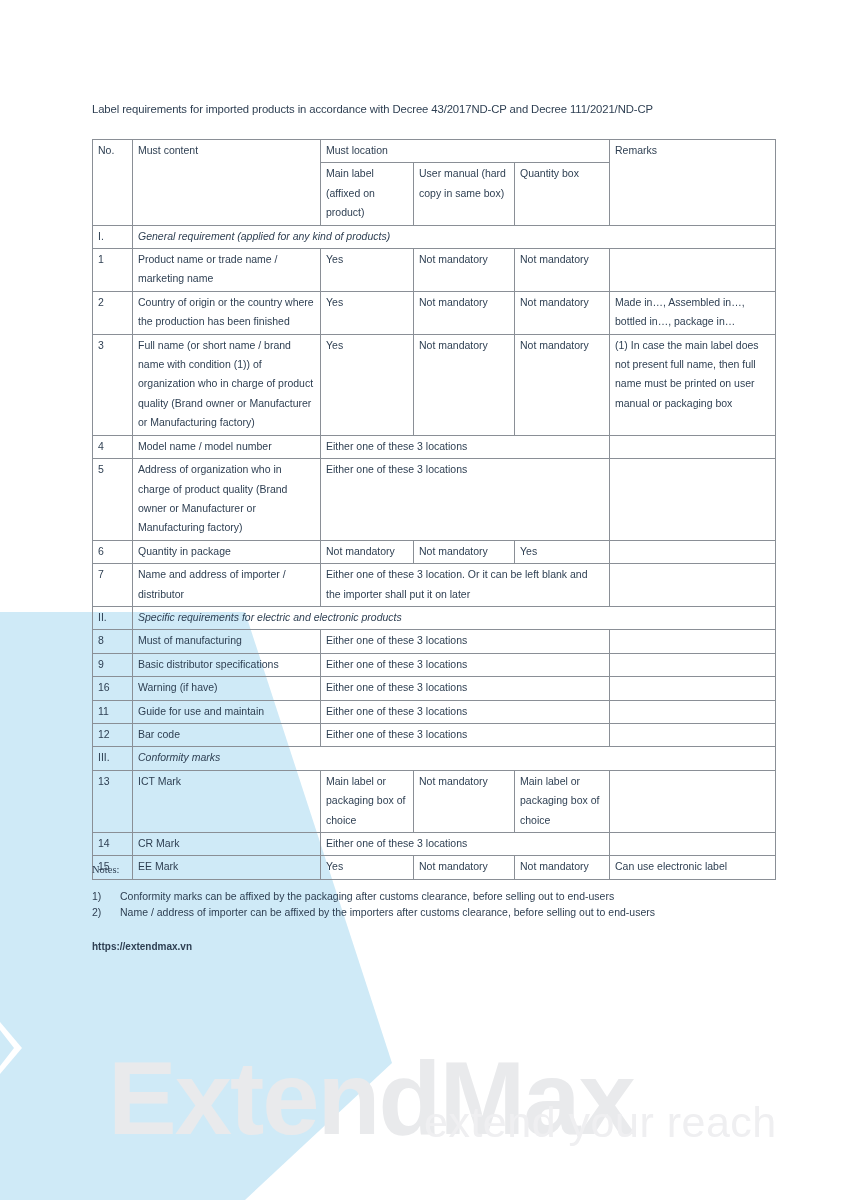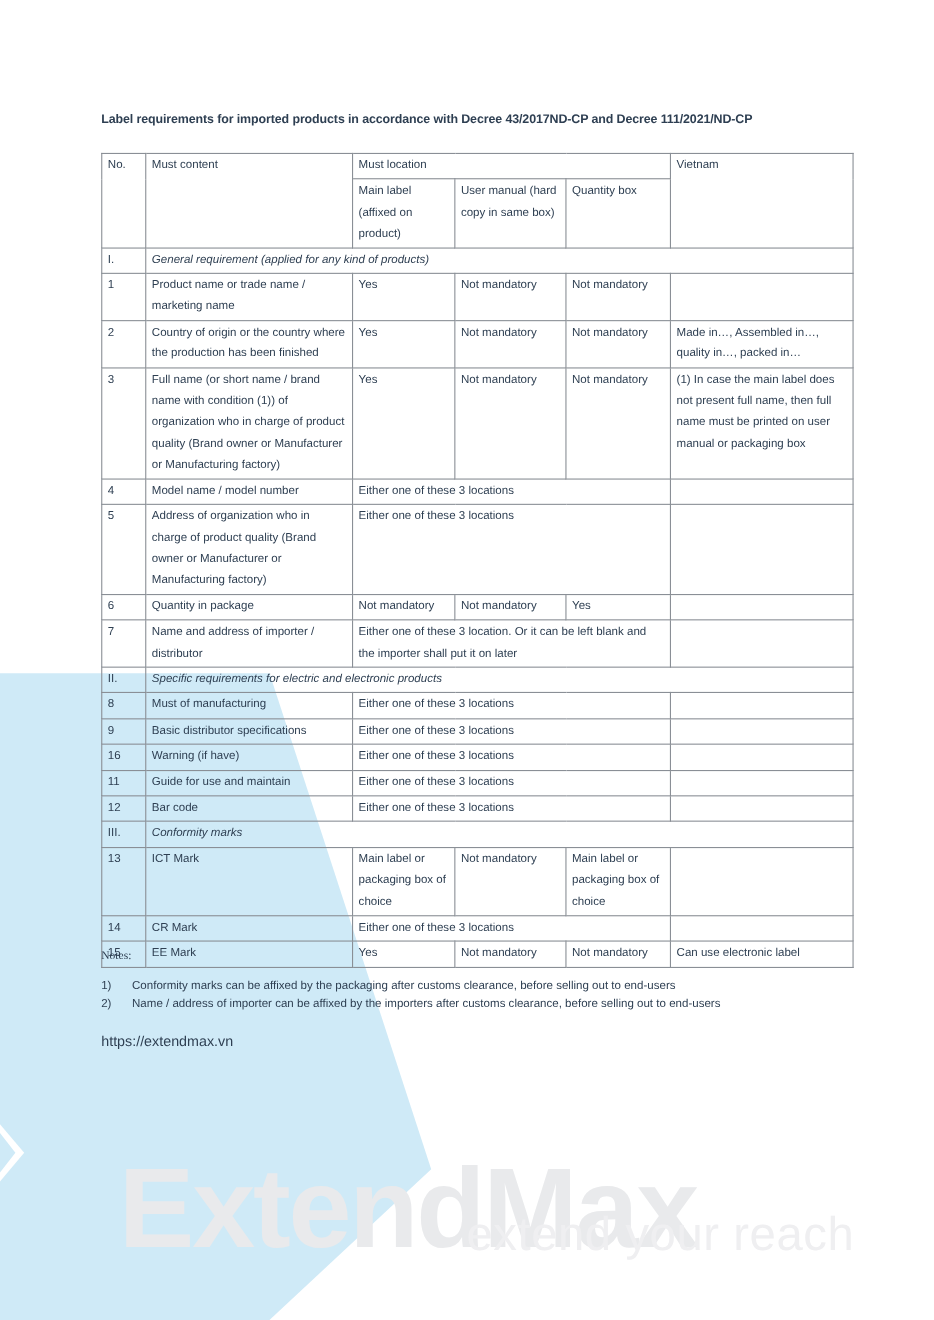--- a/index.html
+++ b/index.html
@@ -54,21 +54,21 @@
     left: 0; top: 0;
     width: 849px;
   }
 
   #doc-title {
     position: absolute;
     left: 92px;
     top: 102px;
     width: 690px;
     font-size: 11.3px;
-    font-weight: 700;
+    font-weight: 400;
     letter-spacing: -0.1px;
     line-height: 14px;
   }
 
   
   table.req-table {
     position: absolute;
     left: 92px;
     top: 139px;
     width: 683px;
@@ -138,22 +138,22 @@
     flex: 0 0 28px;
   }
   .note-text { flex: 1 1 auto; }
   #summary-line {
     margin-top: 17px;
     font-weight: 700;
     font-size: 10.6px;
   }
   #site-line {
     margin-top: 19px;
-    font-weight: 400;
-    font-size: 13px;
+    font-weight: 700;
+    font-size: 10px;
   }
 </style>
 </head>
 <body>
 
 <svg id="bg-layer" viewBox="0 0 849 1200">
 
   <polygon points="0,612 245,612 392,1063 245,1200 0,1200" fill="#cfeaf7"></polygon>
 
   <polygon points="0,1022 22,1048 0,1074" fill="#ffffff"></polygon>
@@ -174,21 +174,21 @@
         <col class="c-main">
         <col class="c-man">
         <col class="c-pack">
         <col class="c-rem">
     </colgroup>
     <thead>
       <tr>
         <th class="hdr" rowspan="2">No.</th>
         <th class="hdr" rowspan="2">Must content</th>
         <th class="hdr hdr-center" colspan="3">Must location</th>
-        <th class="hdr hdr-center" rowspan="2">Vietnam</th>
+        <th class="hdr hdr-center" rowspan="2">Remarks</th>
       </tr>
       <tr>
         <td>Main label (affixed on product)</td>
         <td>User manual (hard copy in same box)</td>
         <td>Quantity box</td>
       </tr>
     </thead>
     <tbody id="table-body">
         <tr>
           <td class="sec-num">I.</td>
@@ -201,21 +201,21 @@
           <td>Not mandatory</td>
           <td>Not mandatory</td>
           <td></td>
         </tr>
         <tr>
           <td class="num">2</td>
           <td>Country of origin or the country where the production has been finished</td>
           <td>Yes</td>
           <td>Not mandatory</td>
           <td>Not mandatory</td>
-          <td>Made in…, Assembled in…, quality in…, packed in…</td>
+          <td>Made in…, Assembled in…, bottled in…, package in…</td>
         </tr>
         <tr>
           <td class="num">3</td>
           <td>Full name (or short name / brand name with condition (1)) of organization who in charge of product quality (Brand owner or Manufacturer or Manufacturing factory)</td>
           <td>Yes</td>
           <td>Not mandatory</td>
           <td>Not mandatory</td>
           <td>(1) In case the main label does not present full name, then full name must be printed on user manual or packaging box</td>
         </tr>
         <tr>

